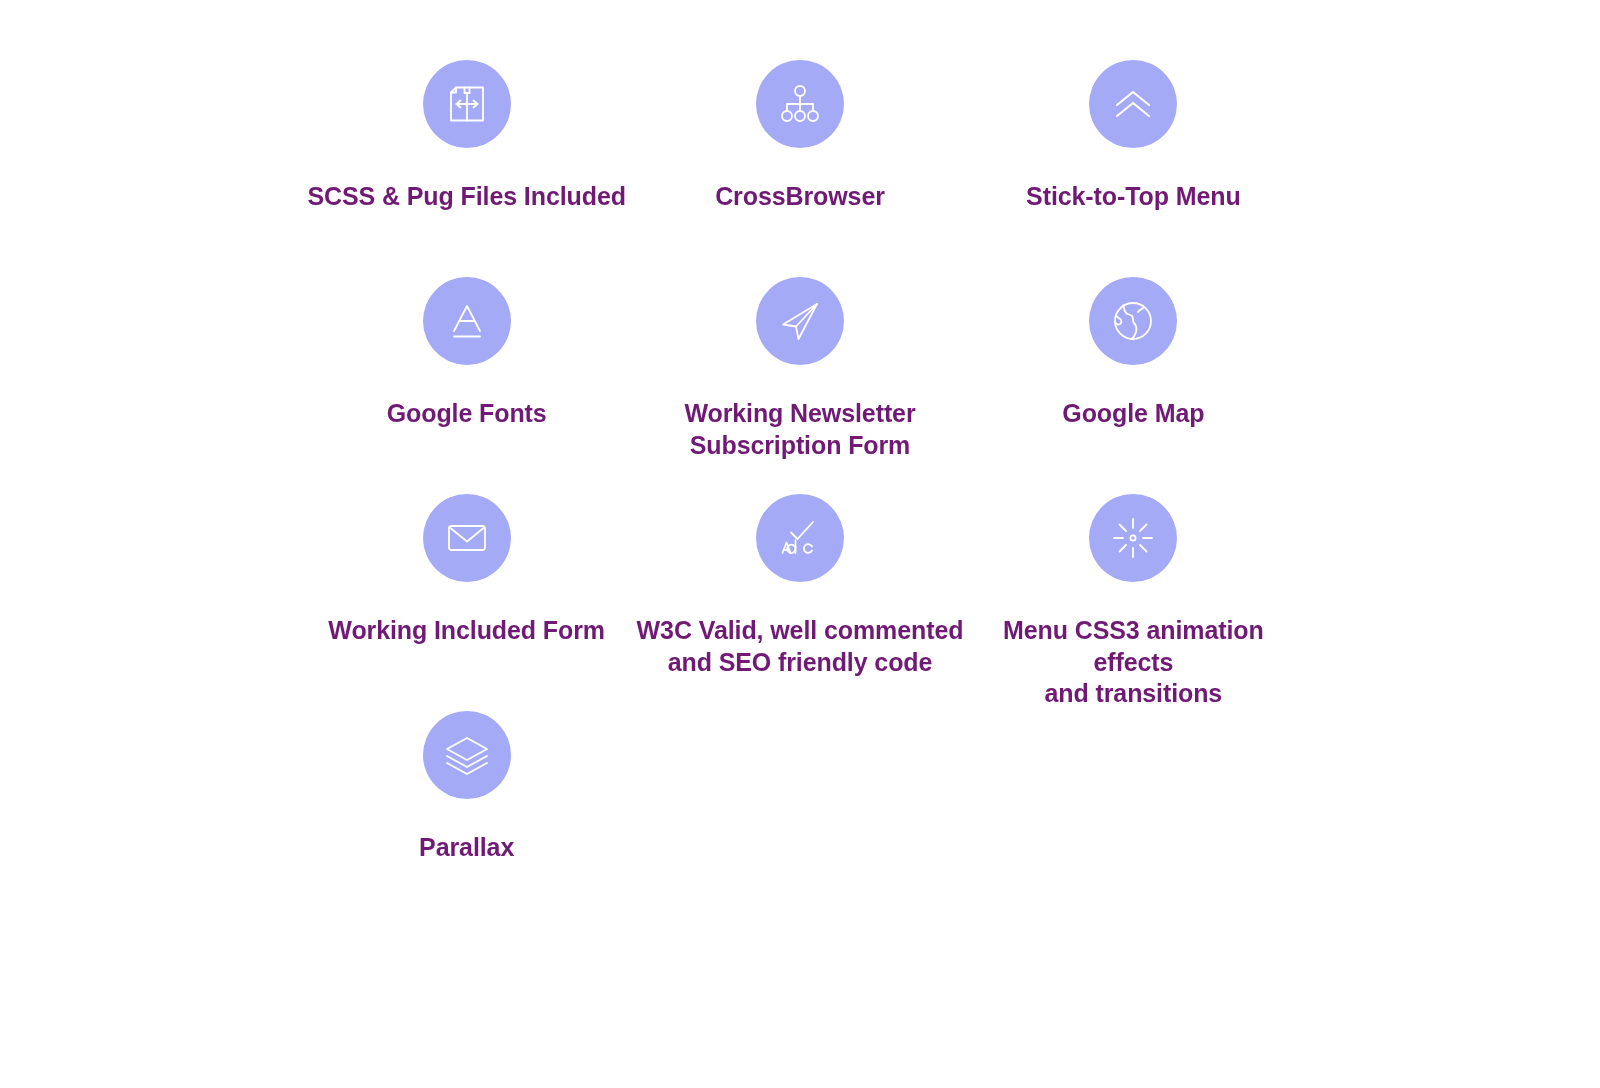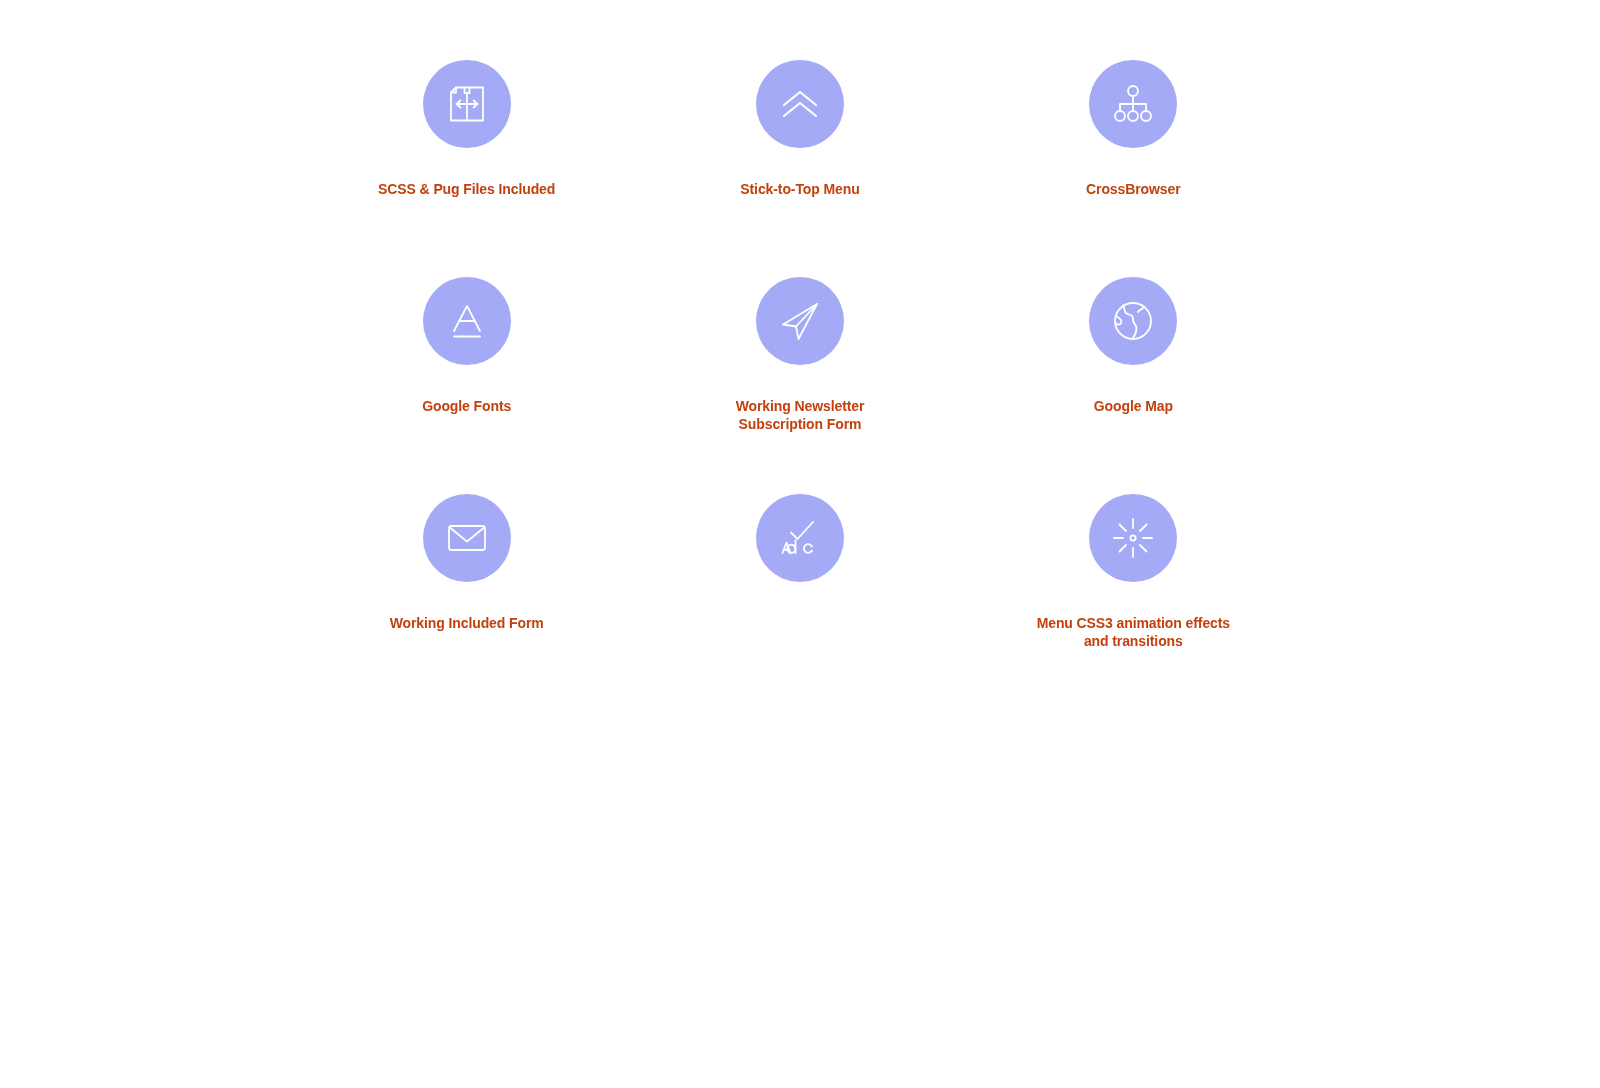--- a/index.html
+++ b/index.html
@@ -47,23 +47,23 @@
   }
 
   .feature-icon-circle svg {
     display: block;
     width: 48px;
     height: 48px;
   }
 
   .feature-label {
     margin-top: 33px;
-    font-size: 14px;
+    font-size: 25px;
     font-weight: bold;
-    color: #c2410c;
+    color: #701a75;
     line-height: 1.26;
     letter-spacing: -0.1px;
     max-width: 330px;
     white-space: pre-line;
   }
 </style>
 </head>
 <body>
 
 <div class="features-grid">
@@ -79,43 +79,43 @@
         <path d="M13.5 24 L34.5 24"></path>
         <path d="M17.5 20.5 L13.5 24 L17.5 27.5"></path>
         <path d="M30.5 20.5 L34.5 24 L30.5 27.5"></path>
       </svg>
     </div>
     <div class="feature-label">SCSS &amp; Pug Files Included</div>
   </div>
 
   <div class="feature-item">
     <div class="feature-icon-circle">
-      <svg viewBox="0 0 48 48" fill="none" stroke="#ffffff" stroke-width="2.2" stroke-linecap="round" stroke-linejoin="round">
-        <path d="M8 25 L24 12 L40 25"></path>
-        <path d="M8 36 L24 23 L40 36"></path>
-      </svg>
-    </div>
-    <div class="feature-label">Stick-to-Top Menu</div>
-  </div>
-
-  <div class="feature-item">
-    <div class="feature-icon-circle">
       <svg viewBox="0 0 48 48" fill="none" stroke="#ffffff" stroke-width="1.8" stroke-linecap="round" stroke-linejoin="round">
         <circle cx="24" cy="11" r="5"></circle>
         <circle cx="11" cy="36" r="5"></circle>
         <circle cx="24" cy="36" r="5"></circle>
         <circle cx="37" cy="36" r="5"></circle>
         <path d="M24 16 L24 24"></path>
         <path d="M11 31 L11 24 L37 24 L37 31"></path>
         <path d="M24 24 L24 31"></path>
       </svg>
     </div>
     <div class="feature-label">CrossBrowser</div>
   </div>
 
+  <div class="feature-item">
+    <div class="feature-icon-circle">
+      <svg viewBox="0 0 48 48" fill="none" stroke="#ffffff" stroke-width="2.2" stroke-linecap="round" stroke-linejoin="round">
+        <path d="M8 25 L24 12 L40 25"></path>
+        <path d="M8 36 L24 23 L40 36"></path>
+      </svg>
+    </div>
+    <div class="feature-label">Stick-to-Top Menu</div>
+  </div>
+
 
 
   <div class="feature-item">
     <div class="feature-icon-circle">
       <svg viewBox="0 0 48 48" fill="none" stroke="#ffffff" stroke-width="1.8" stroke-linecap="round" stroke-linejoin="round">
         <path d="M11 34 L24 9 L37 34"></path>
         <path d="M16.5 24 L31.5 24"></path>
         <path d="M11 39.5 L37 39.5"></path>
       </svg>
     </div>
@@ -159,34 +159,46 @@
     <div class="feature-icon-circle">
       <svg viewBox="0 0 48 48" fill="none" stroke="#ffffff" stroke-width="1.8" stroke-linecap="round" stroke-linejoin="round">
         <path d="M15 18.5 L21.5 25 L37 8"></path>
         <path d="M6.5 39 L10.5 28.5 L14.5 39"></path>
         <path d="M7.7 35.8 L13.3 35.8"></path>
         <path d="M19.5 26.5 L19.5 39"></path>
         <path d="M19.5 35 A4.2 4.2 0 1 1 19.5 34.6"></path>
         <path d="M36 32.5 A4.3 4.3 0 1 0 36 36.5"></path>
       </svg>
     </div>
+    <div class="feature-label">W3C Valid, well commented
+and SEO friendly code</div>
   </div>
 
   <div class="feature-item">
     <div class="feature-icon-circle">
       <svg viewBox="0 0 48 48" fill="none" stroke="#ffffff" stroke-width="1.8" stroke-linecap="round" stroke-linejoin="round">
         <circle cx="24" cy="24" r="2.6"></circle>
         <path d="M24 5 L24 14"></path>
         <path d="M24 34 L24 43"></path>
         <path d="M5 24 L14 24"></path>
         <path d="M34 24 L43 24"></path>
         <path d="M10.5 10.5 L17 17"></path>
         <path d="M31 31 L37.5 37.5"></path>
         <path d="M37.5 10.5 L31 17"></path>
         <path d="M17 31 L10.5 37.5"></path>
       </svg>
     </div>
     <div class="feature-label">Menu CSS3 animation effects
 and transitions</div>
   </div>
 
+  <div class="feature-item">
+    <div class="feature-icon-circle">
+      <svg viewBox="0 0 48 48" fill="none" stroke="#ffffff" stroke-width="1.8" stroke-linecap="round" stroke-linejoin="round">
+        <path d="M24 7 L44 18 L24 29 L4 18 Z"></path>
+        <path d="M4 25 L24 36 L44 25"></path>
+        <path d="M4 32 L24 43 L44 32"></path>
+      </svg>
+    </div>
+    <div class="feature-label">Parallax</div>
+  </div>
 
 </div>
 
 </body></html>

